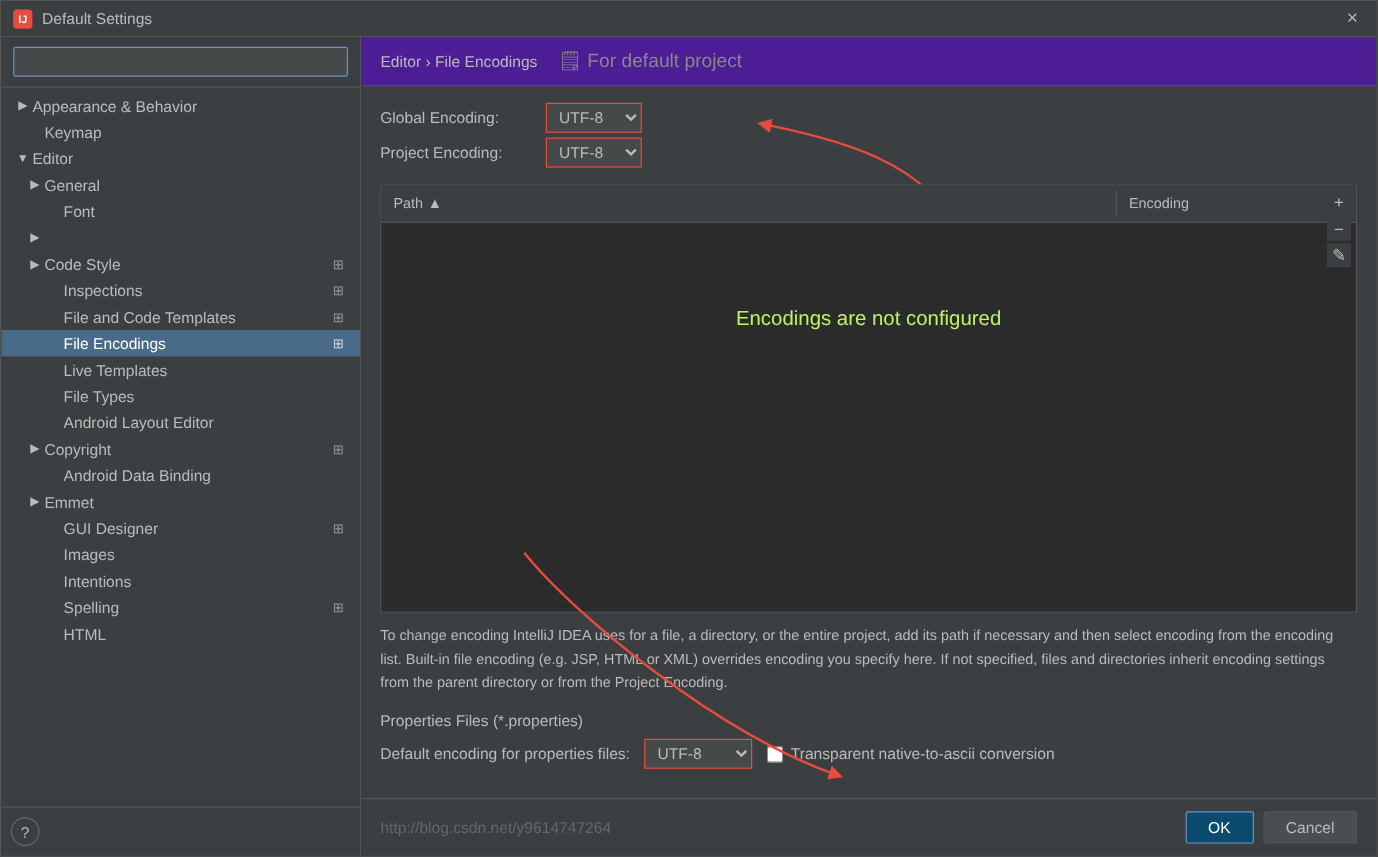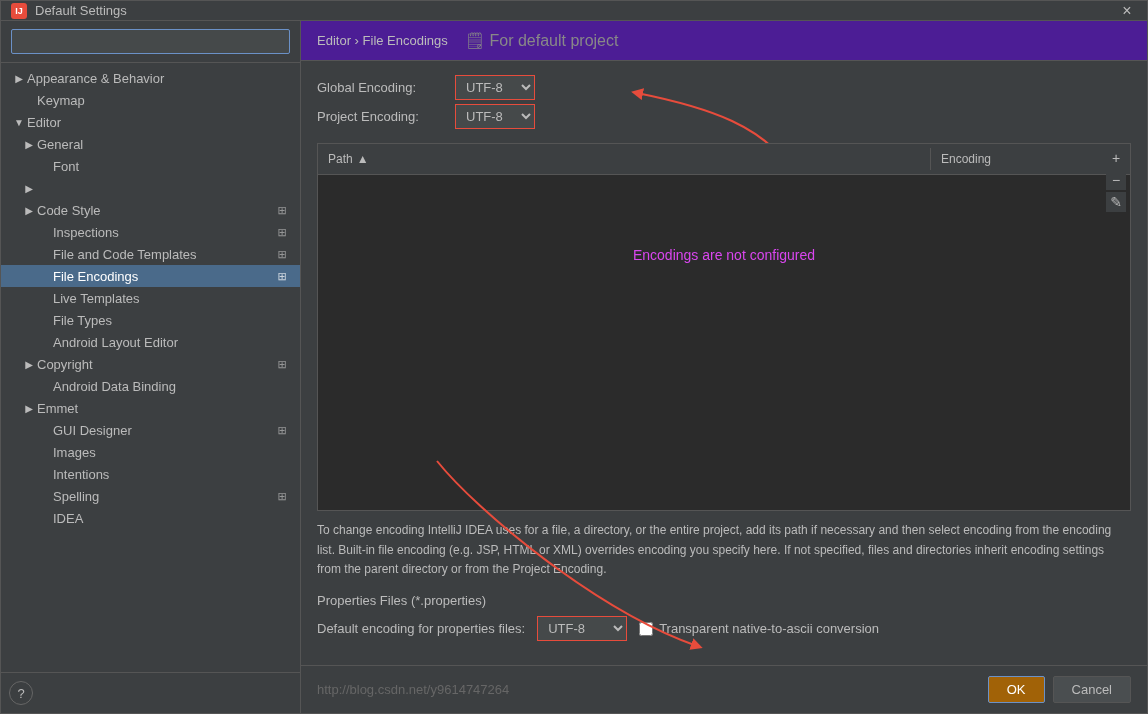--- a/index.html
+++ b/index.html
@@ -15,21 +15,21 @@
     .window {
       width: 1148px;
       height: 714px;
       background: #3c3f41;
       display: flex;
       flex-direction: column;
       border: 1px solid #555;
     }
     .title-bar {
       background: #3c3f41;
-      height: 20px;
+      height: 30px;
       display: flex;
       align-items: center;
       padding: 0 10px;
       border-bottom: 1px solid #555;
       flex-shrink: 0;
     }
     .title-bar .app-icon {
       width: 16px;
       height: 16px;
       background: #e74c3c;
@@ -232,22 +232,22 @@
       display: flex;
       align-items: center;
       justify-content: center;
       font-size: 14px;
     }
     .table-empty {
       display: flex;
       align-items: center;
       justify-content: center;
       height: 160px;
-      color: #d946ef;
-      font-size: 14px;
+      color: #bef264;
+      font-size: 17px;
       text-align: right;
     }
     .description-text {
       color: #bbbbbb;
       font-size: 12px;
       line-height: 1.6;
       background: #3c3f41;
     }
     .properties-section { margin-top: 4px; }
     .properties-title { color: #bbbbbb; font-size: 13px; margin-bottom: 8px; }
@@ -287,21 +287,21 @@
     }
     .btn {
       padding: 5px 18px;
       font-size: 13px;
       cursor: pointer;
       border: 1px solid #555;
       border-radius: 2px;
       background: #4a4e50;
       color: #bbbbbb;
     }
-    .btn-ok { background: #a16207; border-color: #6b91c7; color: #fff; }
+    .btn-ok { background: #0c4a6e; border-color: #6b91c7; color: #fff; }
   </style>
 </head>
 <body>
 
 <div class="window">
 
   <div class="title-bar">
     <div class="app-icon" style="background:#e74c3c; border-radius:3px; width:16px; height:16px; display:flex; align-items:center; justify-content:center; color:white; font-size:9px; font-weight:bold;">IJ</div>
     <span class="title-text">Default Settings</span>
     <div class="close-btn">×</div>
@@ -416,21 +416,21 @@
         </div>
 
         <div class="tree-item indent-2">
           <span class="arrow" style="width:16px;display:inline-block;"></span>
           <span class="item-label">Spelling</span>
           <span class="item-icon">⊞</span>
         </div>
 
         <div class="tree-item indent-2">
           <span class="arrow" style="width:16px;display:inline-block;"></span>
-          <span class="item-label">IDEA</span>
+          <span class="item-label">HTML</span>
         </div>
       </div>
       <div class="sidebar-bottom">
         <div class="help-btn">?</div>
       </div>
     </div>
 
     <div class="right-panel">
       <div class="panel-header">
         <span class="breadcrumb">

